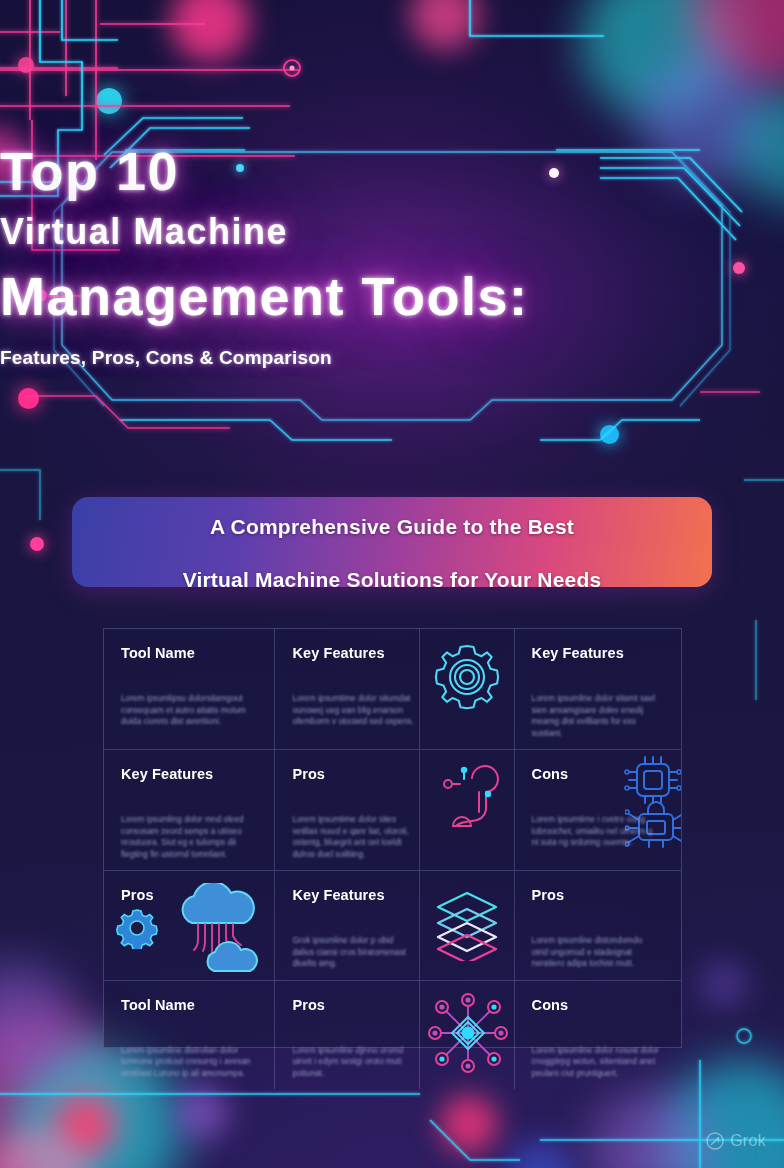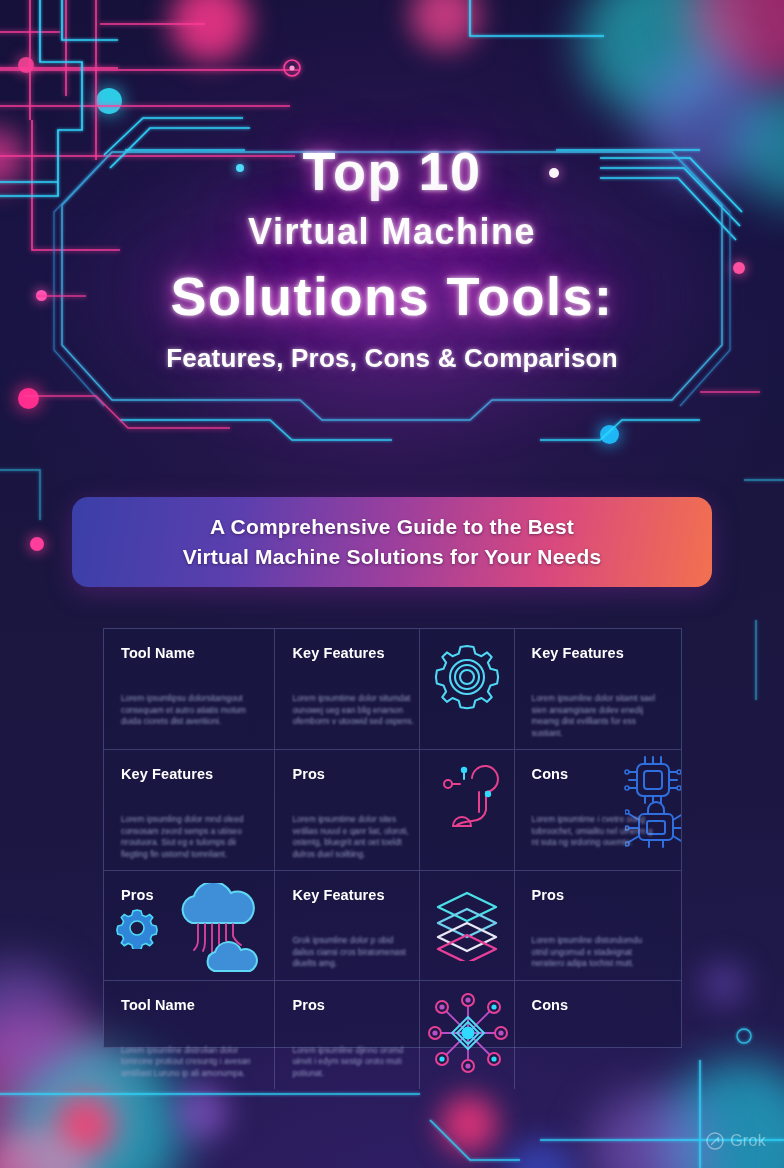--- a/index.html
+++ b/index.html
@@ -34,53 +34,53 @@
     position:absolute; left:0; top:130px; width:784px; height:330px;
   }
   .title-glow {
     position:absolute; left:50%; top:50%; transform:translate(-50%,-50%);
     width:660px; height:300px; border-radius:50%;
     background:radial-gradient(ellipse at 50% 50%, rgba(170,50,200,0.38) 0%, rgba(120,35,160,0.18) 42%, rgba(0,0,0,0) 72%);
     filter:blur(18px);
   }
   #title-text {
     position:absolute; left:0; top:0; width:784px;
-    text-align:center; z-index:4;
+    z-index:4;
   }
   .tl {
     color:#ffffff;
     font-weight:700;
     letter-spacing:1.5px;
     text-shadow:
       0 0 5px rgba(255,255,255,0.85),
       0 0 16px rgba(232,90,220,0.85),
       0 0 34px rgba(200,60,200,0.7),
       0 0 60px rgba(160,40,180,0.5);
   }
   .tl1 { font-size:54px; line-height:58px; padding-top:12px; }
   .tl2 { font-size:36px; line-height:64px; }
   .tl3 { font-size:54px; line-height:64px; }
   .tl-sub {
-    color:#ffffff; font-size:26px; line-height:40px; font-weight:700;
+    color:#ffffff; font-size:19px; line-height:40px; font-weight:700;
     letter-spacing:0.2px; margin-top:10px;
     text-shadow:0 0 4px rgba(255,255,255,0.55), 0 0 14px rgba(190,80,210,0.5);
   }
 
   
   #banner {
     position:absolute; left:72px; top:497px; width:640px; height:90px;
     border-radius:16px;
     background:linear-gradient(100deg,#3b3fa8 0%,#5b3fae 26%,#9b3f9e 50%,#d8487f 74%,#f2714f 100%);
     box-shadow:0 6px 26px rgba(120,40,140,0.45);
     display:flex; flex-direction:column; align-items:center; justify-content:center;
     z-index:5;
   }
   #banner .bl {
     color:#fff; font-size:21px; font-weight:700; line-height:30px;
-    letter-spacing:0.2px; text-shadow:0 1px 3px rgba(40,10,60,0.55);
+    letter-spacing:0.2px; text-shadow:0 1px 3px rgba(40,10,60,0.55);margin-top:23px;
   }
 
   
   #table {
     position:absolute; left:103px; top:628px; width:579px; height:420px;
     border:1px solid rgba(150,160,230,0.30);
     background:rgba(24,22,66,0.55);
     display:flex; flex-direction:column;
     z-index:5;
   }
@@ -234,21 +234,21 @@
       <circle cx="292" cy="68" r="2.6" fill="#ff9ccf"></circle>
       <circle cx="744" cy="1036" r="7" fill="none" stroke="#2fd9ff" stroke-width="1.4" filter="url(#gc)" opacity="0.8"></circle>
     </g>
   </svg>
 
   <div id="title-block">
     <div class="title-glow"></div>
     <div id="title-text">
       <div class="tl tl1">Top 10</div>
       <div class="tl tl2">Virtual Machine</div>
-      <div class="tl tl3">Solutions Tools:</div>
+      <div class="tl tl3">Management Tools:</div>
       <div class="tl-sub">Features, Pros, Cons &amp; Comparison</div>
     </div>
   </div>
 
   <div id="banner">
     <div class="bl">A Comprehensive Guide to the Best</div>
     <div class="bl">Virtual Machine Solutions for Your Needs</div>
   </div>
 
   <div id="table">
@@ -426,20 +426,21 @@
             <circle cx="16" cy="16" r="2.6"></circle>
               <circle cx="42" cy="9" r="2.6"></circle>
             <circle cx="42" cy="75" r="2.6"></circle>
               <circle cx="9" cy="42" r="2.6"></circle>
             <circle cx="75" cy="42" r="2.6"></circle>
           </g>
         </svg>
       </div>
       <div class="tcell c4">
         <div class="ch">Cons</div>
+        <div class="cb">Lorem ipsumline dolor rosust dolor cnoggtirpg wotun, sitientiand anet peulars ciut pruntiguert.</div>
       </div>
     </div>
 
   </div>
 
   <div id="watermark">
     <svg width="18" height="18" viewBox="0 0 18 18">
       <circle cx="9" cy="9" r="8" fill="none" stroke="rgba(255,255,255,0.42)" stroke-width="1.4"></circle>
       <path d="M5.5 12.5 L12.5 5.5 M12.5 5.5 v4" fill="none" stroke="rgba(255,255,255,0.42)" stroke-width="1.4" stroke-linecap="round"></path>
     </svg>

